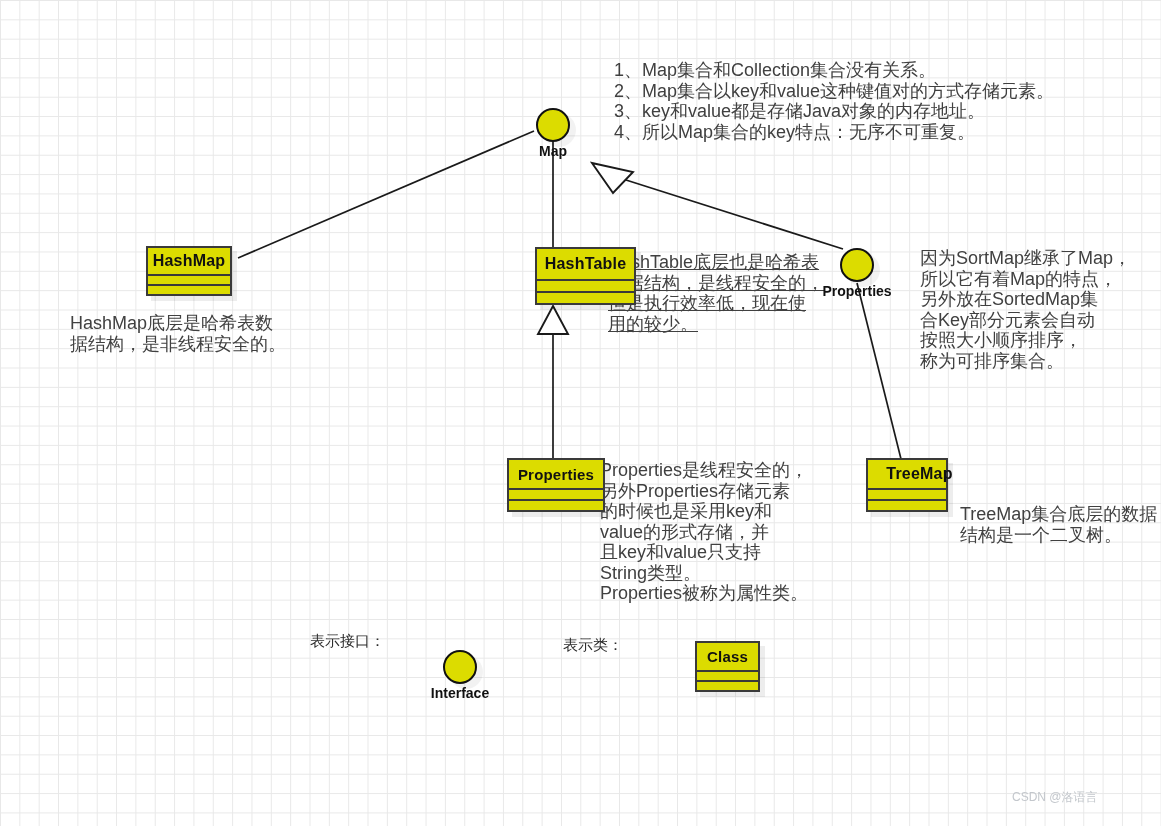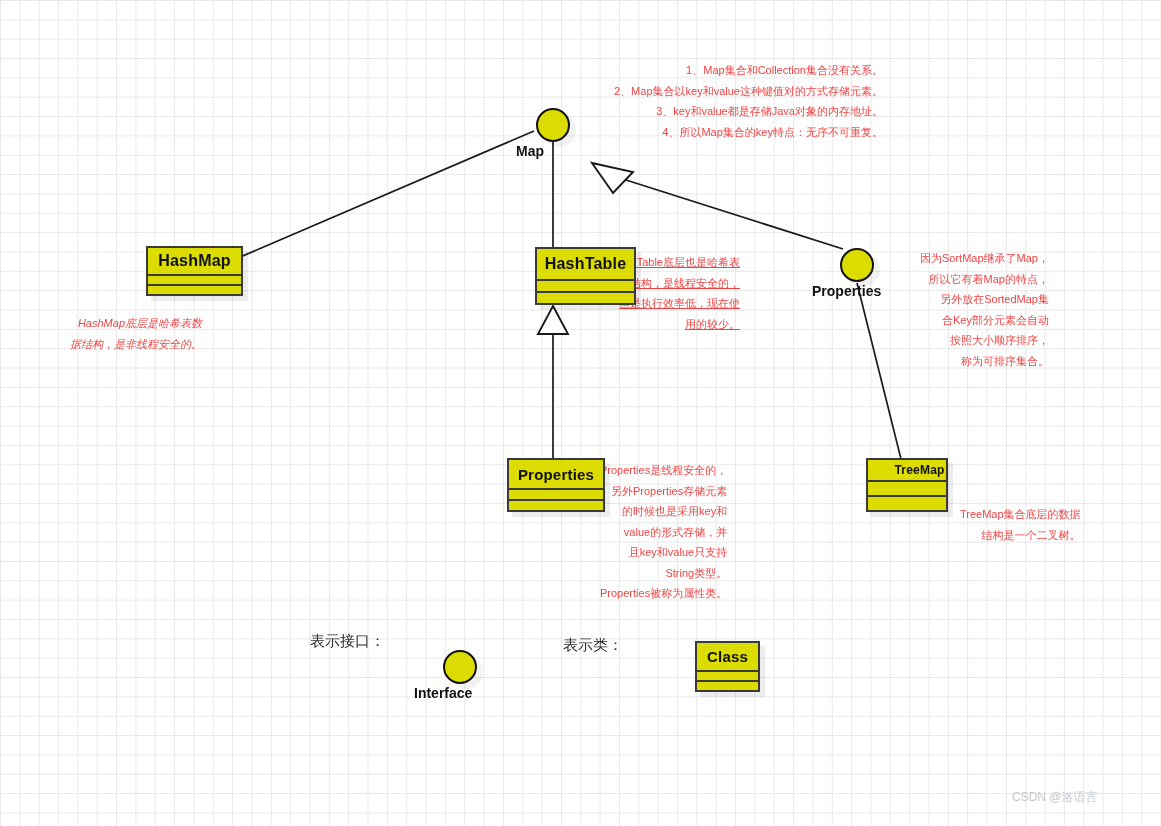--- a/index.html
+++ b/index.html
@@ -51,32 +51,31 @@
     width: 34px; height: 34px; border-radius: 50%;
     background: #DCDC00; border: 2px solid #111;
     box-shadow: 6px 5px 0 rgba(0,0,0,0.05);
     margin: 0 auto;
   }
   .uml-interface .i-label {
     margin-top: 1px;
     font-weight: bold;
     font-size: 14px;
     color: #111;
-    text-align: left;
+    text-align: center;
     white-space: nowrap;
   }
 
   
   .note {
     position: absolute;
-    color: #ef4444;
+    color: #404040;
     white-space: pre;
     line-height: 20.5px;
-    font-size: 11px;
-    text-align: right;
+    font-size: 18px;
   }
   .legend-label {
     position: absolute;
     color: #2b2b2b;
     font-size: 15px;
     white-space: nowrap;
   }
   .watermark {
     position: absolute;
     color: #c3c7cc;
@@ -102,21 +101,21 @@
   <polygon points="553,306 568,334 538,334" fill="#ffffff" stroke="#1a1a1a" stroke-width="1.9" stroke-linejoin="miter"></polygon>
 
   <line x1="857" y1="283" x2="901" y2="459" stroke="#1a1a1a" stroke-width="1.7"></line>
 </svg>
 
 <div class="note" style="left:614px; top:60px;">1、Map集合和Collection集合没有关系。
 2、Map集合以key和value这种键值对的方式存储元素。
 3、key和value都是存储Java对象的内存地址。
 4、所以Map集合的key特点：无序不可重复。</div>
 
-<div class="note" style="left:70px; top:313px;font-style:italic;">HashMap底层是哈希表数
+<div class="note" style="left:70px; top:313px;">HashMap底层是哈希表数
 据结构，是非线程安全的。</div>
 
 <div class="note" style="left:608px; top:252px;text-decoration:underline;">HashTable底层也是哈希表
 数据结构，是线程安全的，
 但是执行效率低，现在使
 用的较少。</div>
 
 <div class="note" style="left:920px; top:248px;">因为SortMap继承了Map，
 所以它有着Map的特点，
 另外放在SortedMap集
@@ -138,40 +137,40 @@
 <div class="uml-interface" style="left:516px; top:108px; width:74px;">
   <div class="circ"></div>
   <div class="i-label">Map</div>
 </div>
 
 <div class="uml-interface" style="left:812px; top:248px; width:90px;">
   <div class="circ"></div>
   <div class="i-label">Properties</div>
 </div>
 
-<div class="uml-class" style="left:146px; top:246px; width:97px; height:50px;">
+<div class="uml-class" style="left:146px; top:246px; width:86px; height:50px;">
   <div class="c-name" style="height:26px; font-size:16px;">HashMap</div>
   <div class="c-attrs"></div>
   <div class="c-ops"></div>
 </div>
 
 <div class="uml-class" style="left:535px; top:247px; width:101px; height:58px;">
   <div class="c-name" style="height:30px; font-size:16px;">HashTable</div>
   <div class="c-attrs"></div>
   <div class="c-ops"></div>
 </div>
 
 <div class="uml-class" style="left:507px; top:458px; width:98px; height:54px;">
   <div class="c-name" style="height:28px; font-size:15px;">Properties</div>
   <div class="c-attrs"></div>
   <div class="c-ops"></div>
 </div>
 
 <div class="uml-class" style="left:866px; top:458px; width:82px; height:54px;">
-  <div class="c-name" style="height:20px; font-size:12px;padding-left:25px;">TreeMap</div>
+  <div class="c-name" style="height:28px; font-size:16px;padding-left:25px;">TreeMap</div>
   <div class="c-attrs"></div>
   <div class="c-ops"></div>
 </div>
 
 <div class="legend-label" style="left:310px; top:584px;margin-top:48px;">表示接口：</div>
 
 <div class="uml-interface" style="left:414px; top:650px; width:92px;">
   <div class="circ"></div>
   <div class="i-label">Interface</div>
 </div>

